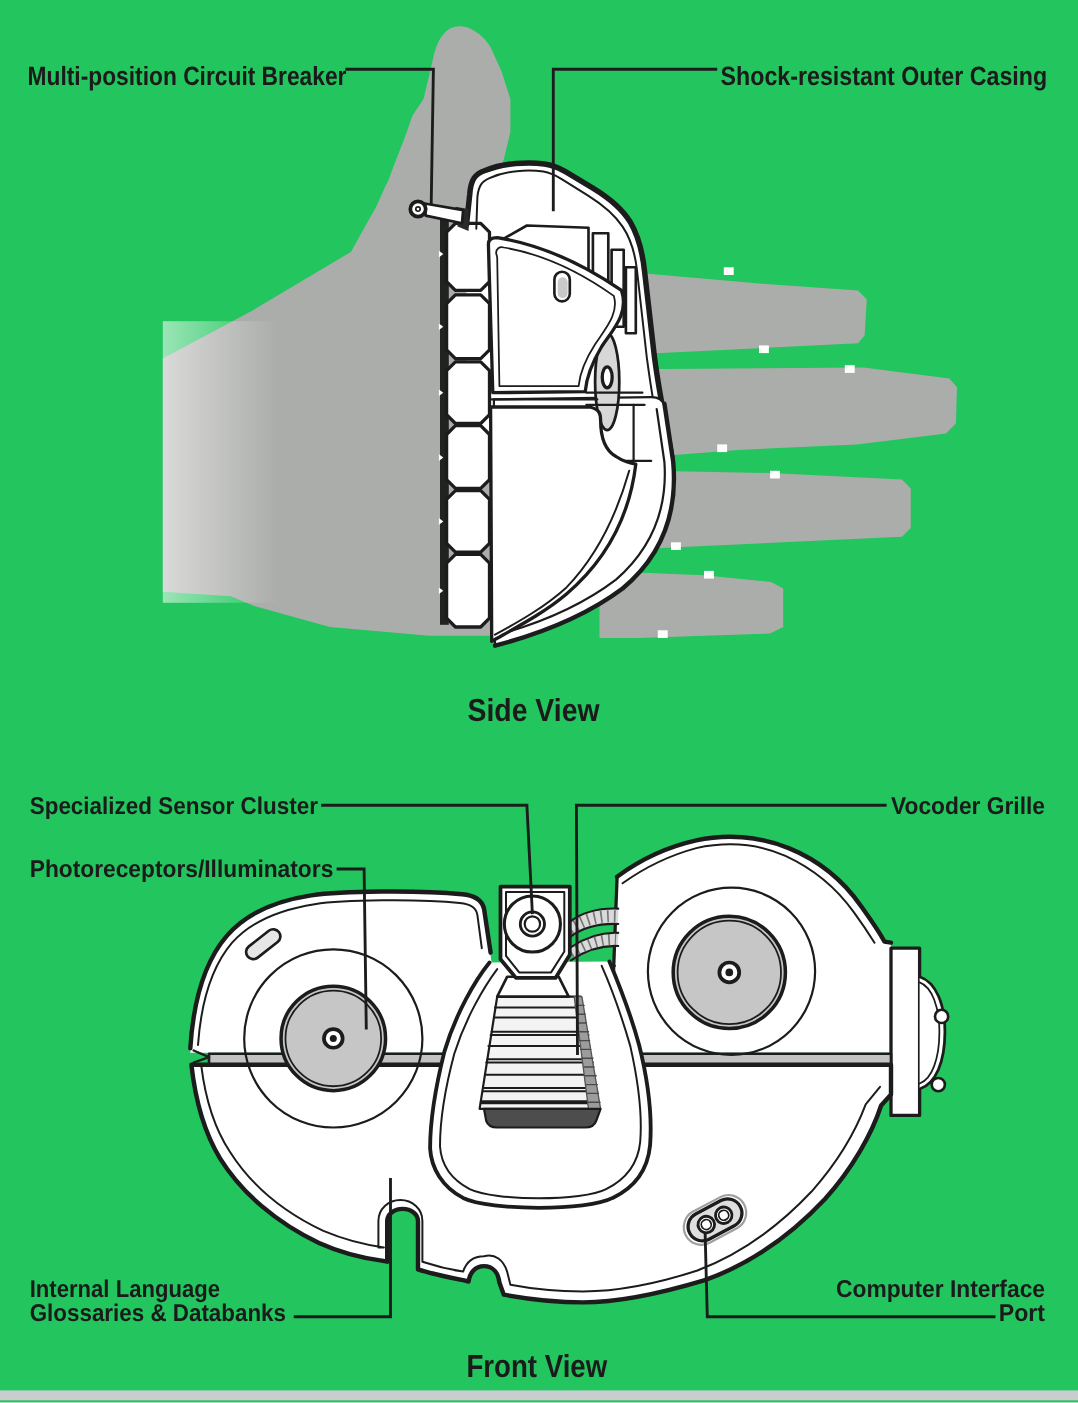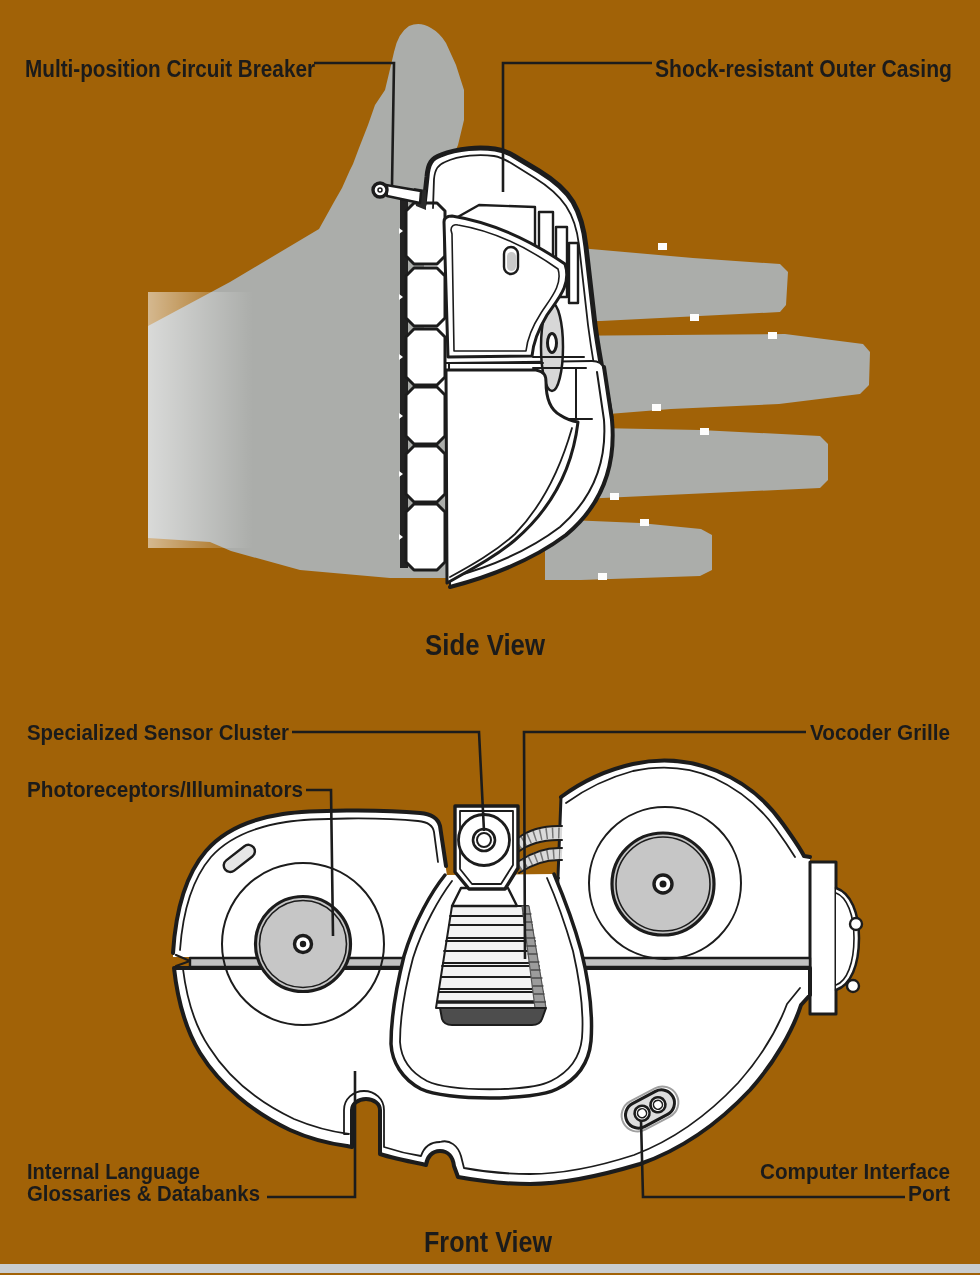--- a/index.html
+++ b/index.html
@@ -1,16 +1,16 @@
 <!DOCTYPE html>
 <html><head>
 <meta charset="utf-8">
 <style>
   html,body{margin:0;padding:0;background:#ffffff;}
-  #page{position:relative;width:980px;height:1275px;background:#a16207;overflow:hidden;
+  #page{position:relative;width:980px;height:1275px;background:#22c55e;overflow:hidden;
         font-family:"Liberation Sans", sans-serif;}
   svg{display:block;}
 </style>
 </head>
 <body>
 <div id="page">
 <svg width="980" height="1275" viewBox="0 0 980 1275">
 <defs>
   <linearGradient id="wristfade" x1="0" y1="0" x2="1" y2="0">
     <stop offset="0" stop-color="#ffffff" stop-opacity="0.55"></stop>

